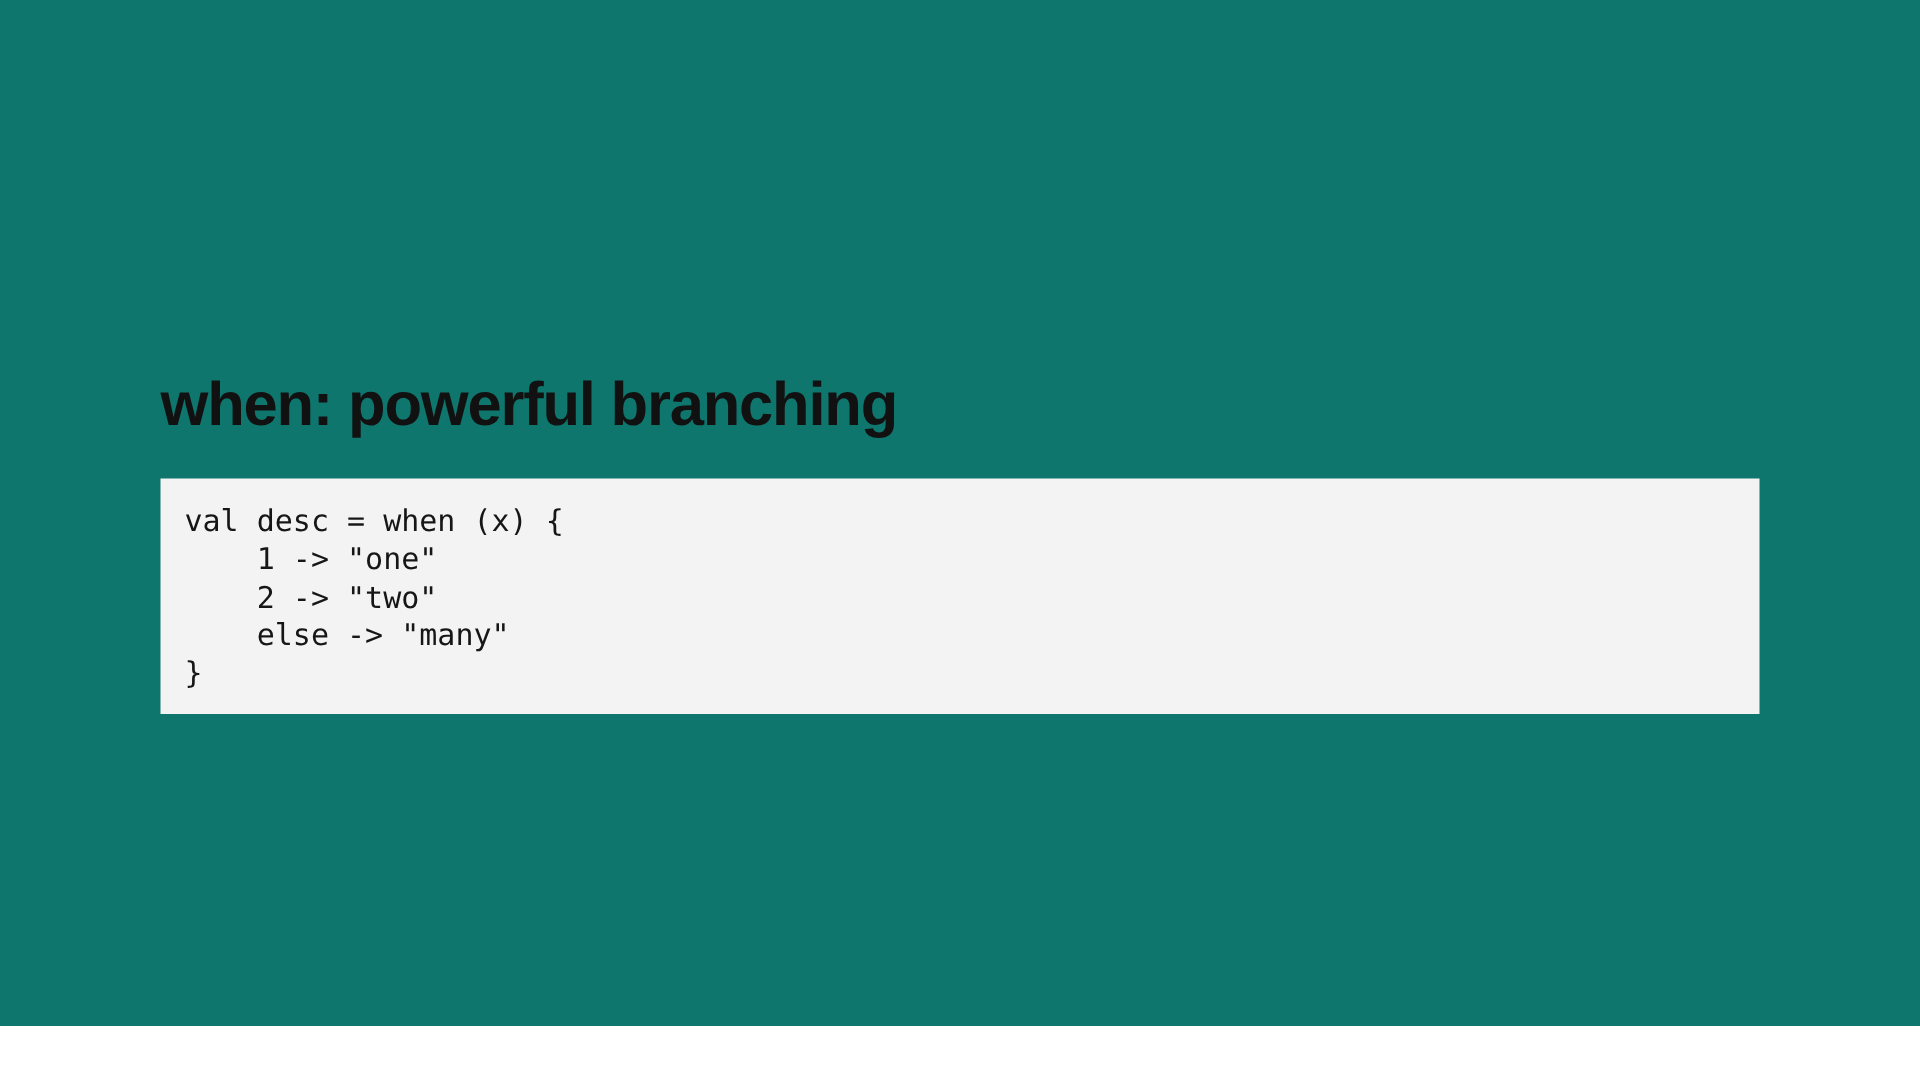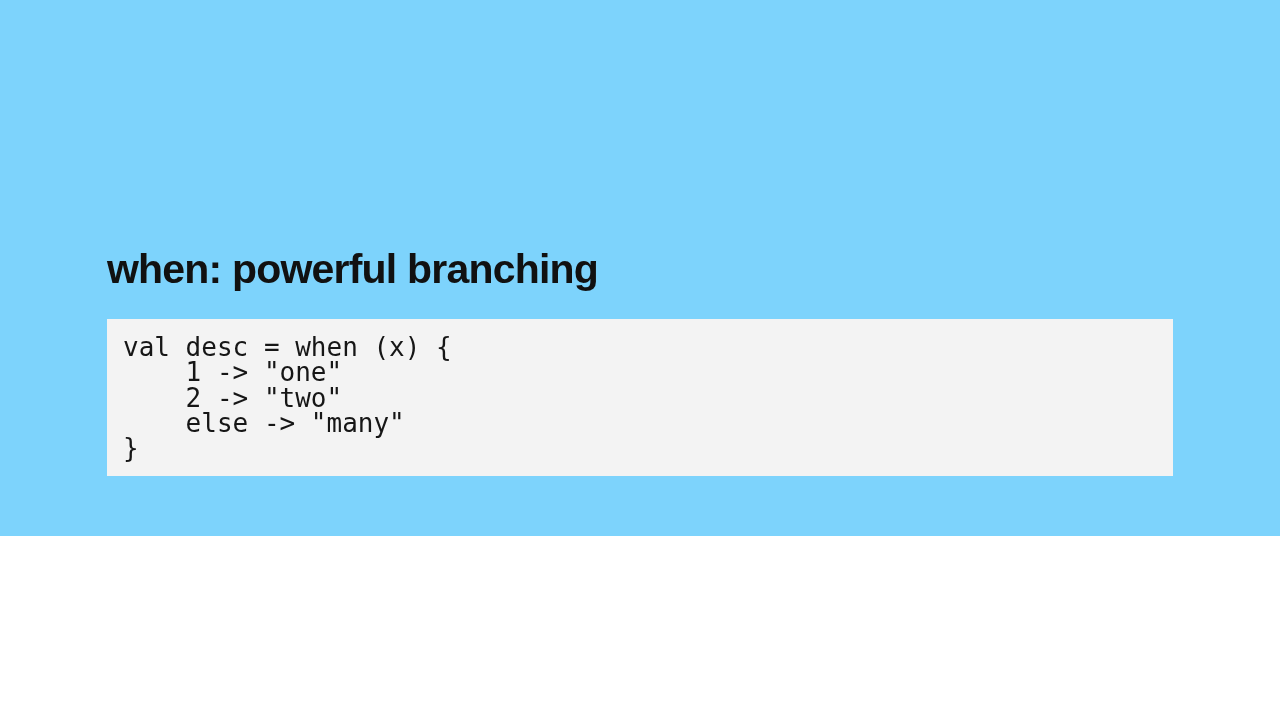--- a/index.html
+++ b/index.html
@@ -11,22 +11,22 @@
     width: 1280px;
     height: 720px;
     background: #ffffff;
     font-family: "Liberation Sans", sans-serif;
     overflow: hidden;
   }
 
   .slide {
     position: relative;
     width: 1280px;
-    height: 536px;
-    background: #7dd3fc;
+    height: 684px;
+    background: #0f766e;
   }
 
   .slide-title {
     position: absolute;
     left: 107px;
     top: 249px;
     margin: 0;
     font-family: "Liberation Sans", sans-serif;
     font-size: 41px;
     font-weight: 800;
@@ -47,21 +47,21 @@
     border: none;
     border-radius: 0;
     padding: 16px 16px 16px 16px;
     overflow: hidden;
   }
 
   .code-block pre {
     margin: 0;
     padding: 0;
     font-family: "DejaVu Sans Mono", monospace;
-    font-size: 26px;
+    font-size: 20px;
     line-height: 25.3px;
     color: #161616;
     white-space: pre;
     tab-size: 4;
   }
 
   .code-line {
     display: block;
     white-space: pre;
     min-height: 25.3px;

